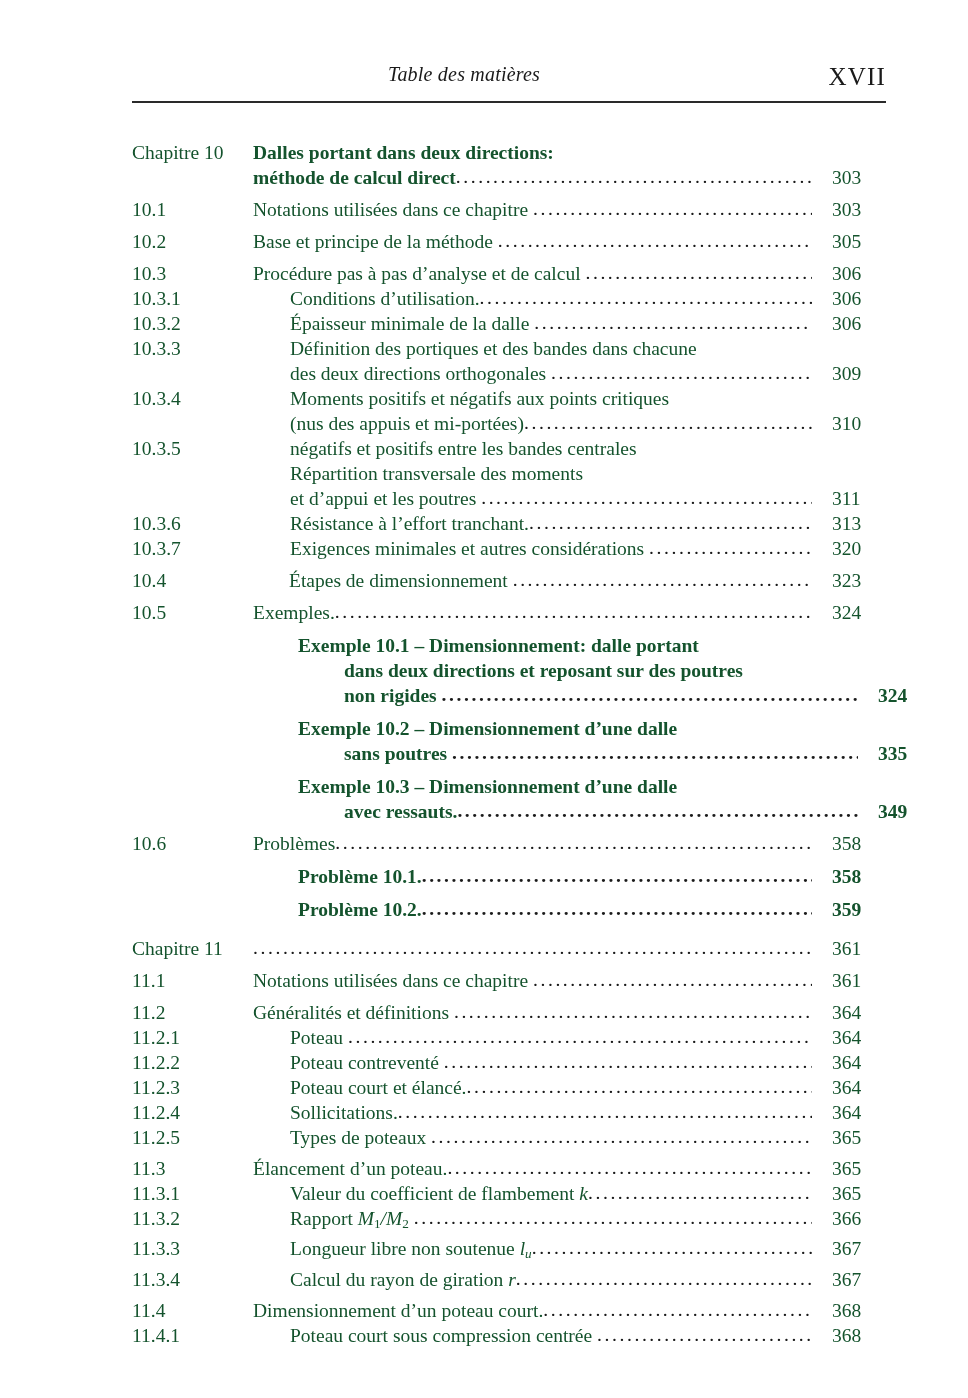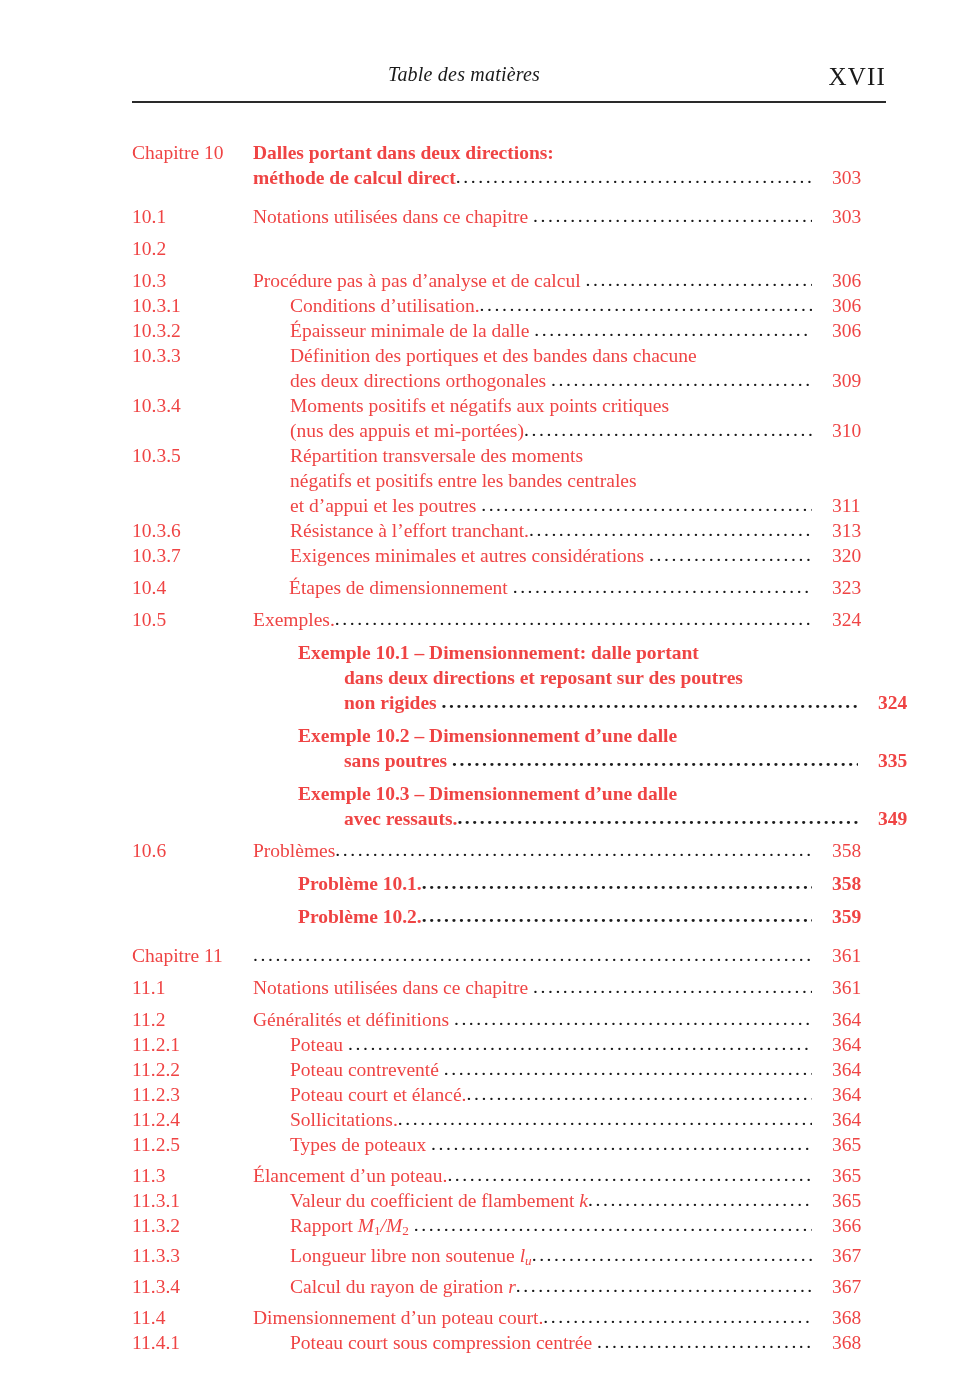--- a/index.html
+++ b/index.html
@@ -61,21 +61,21 @@
     left: 132px;
     top: 140px;
     width: 754px;
   }
 
   .entry {
     display: flex;
     align-items: flex-start;
     font-size: 19.5px;
     line-height: 25px;
-    color: #ef4444;
+    color: #14532d;
   }
 
   
   .entry.chapter { margin-top: 14px; }
   .entry.chapter:first-child { margin-top: 0; }
 
   
   .entry.lvl1 { margin-top: 6px; }
   .entry.lvl2 { margin-top: 0px; }
   .entry.exemple { margin-top: 8px; font-weight: bold; }
@@ -179,32 +179,39 @@
           <span class="leader none"></span>
           <span class="folio empty"></span>
         </div>
         <div class="line">
           <span class="txt bold">méthode de calcul direct</span>
           <span class="leader"></span>
           <span class="folio">303</span>
         </div>
       </div>
     </div>
-    <div class="entry lvl1" style="margin-top: 14px; font-family: Liberation Serif, serif;">
+    <div class="entry lvl1" style="margin-top: 7px; font-family: Liberation Serif, serif;">
       <div class="stem-1"><span class="num n1">10.1</span></div>
       <div class="body">
         <div class="line">
           <span class="txt">Notations utilisées dans ce chapitre </span>
           <span class="leader"></span>
           <span class="folio">303</span>
         </div>
       </div>
     </div>
     <div class="entry lvl1" style="margin-top: 7px;">
       <div class="stem-1"><span class="num n1">10.2</span></div>
+      <div class="body">
+        <div class="line">
+          <span class="txt">Base et principe de la méthode </span>
+          <span class="leader"></span>
+          <span class="folio">305</span>
+        </div>
+      </div>
     </div>
     <div class="entry lvl1" style="margin-top: 7px;">
       <div class="stem-1"><span class="num n1">10.3</span></div>
       <div class="body">
         <div class="line">
           <span class="txt">Procédure pas à pas d’analyse et de calcul </span>
           <span class="leader"></span>
           <span class="folio">306</span>
         </div>
       </div>
@@ -256,26 +263,26 @@
           <span class="txt">(nus des appuis et mi-portées)</span>
           <span class="leader"></span>
           <span class="folio">310</span>
         </div>
       </div>
     </div>
     <div class="entry lvl2">
       <div class="stem-2"><span class="num n2">10.3.5</span></div>
       <div class="body">
         <div class="line">
+          <span class="txt">négatifs et positifs entre les bandes centrales </span>
+          <span class="leader none"></span>
+          <span class="folio empty"></span>
+        </div>
+        <div class="line">
           <span class="txt">Répartition transversale des moments </span>
-          <span class="leader none"></span>
-          <span class="folio empty"></span>
-        </div>
-        <div class="line">
-          <span class="txt">négatifs et positifs entre les bandes centrales </span>
           <span class="leader none"></span>
           <span class="folio empty"></span>
         </div>
         <div class="line">
           <span class="txt">et d’appui et les poutres </span>
           <span class="leader"></span>
           <span class="folio">311</span>
         </div>
       </div>
     </div>

